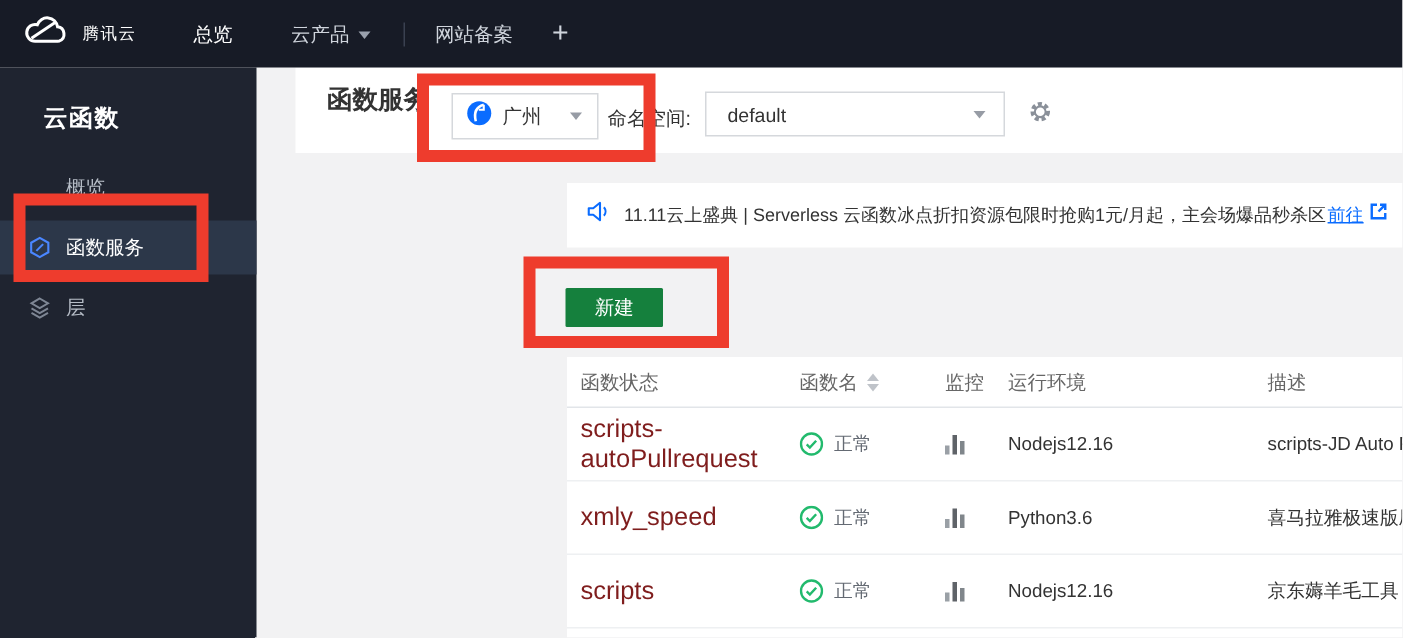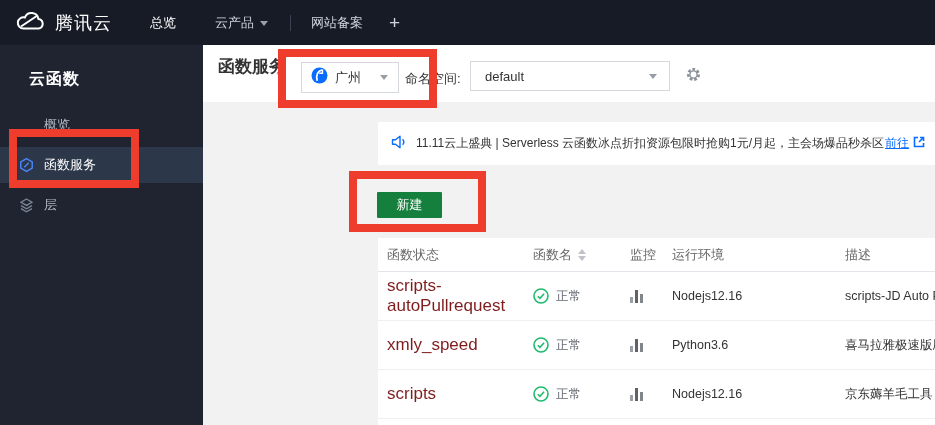--- a/index.html
+++ b/index.html
@@ -9,29 +9,29 @@
     font-family:"Liberation Sans","DejaVu Sans",sans-serif;
     background:#f2f2f3;
     color:#333;
   }
   
   .topnav {
     position:absolute; left:0; top:0; width:935px; height:45px;
     background:#171b26; display:flex; align-items:center; z-index:5;
   }
   .brand { display:flex; align-items:center; margin-left:14px; cursor:pointer; }
-  .brand-name { color:#fff; font-size:18px; font-weight:500; margin-left:9px; letter-spacing:1px; }
+  .brand-name { color:#fff; font-size:11px; font-weight:500; margin-left:9px; letter-spacing:1px; }
   .nav-item { color:#cfd4dc; font-size:13px; cursor:pointer; display:flex; align-items:center; }
   .nav-overview { margin-left:38px; color:#fff; }
   .nav-products { margin-left:39px; }
   .caret { width:0; height:0; border-left:4px solid transparent; border-right:4px solid transparent; border-top:5px solid #9aa1ad; margin-left:6px; margin-top:2px; }
   .nav-divider { width:1px; height:16px; background:#3a4150; margin:0 20px 0 22px; }
   .nav-plus { margin-left:26px; font-size:19px; color:#cfd4dc; }
   
-  .sidebar { position:absolute; left:0; top:45px; width:203px; height:380px; background:#1f2430; z-index:4; }
+  .sidebar { position:absolute; left:0; top:45px; width:171px; height:380px; background:#1f2430; z-index:4; }
   .sb-title { color:#fff; font-size:16px; font-weight:bold; padding:24px 0 0 29px; letter-spacing:1px; }
   .sb-list { margin-top:17px; }
   .sb-item { height:36px; display:flex; align-items:center; padding-left:19px; cursor:pointer; color:#b6bdc7; font-size:13px; }
   .sb-item + .sb-item { margin-top:4px; }
   .sb-item.selected { background:#2c3749; color:#fff; }
   .sb-ico { width:15px; height:15px; margin-right:10px; display:flex; align-items:center; justify-content:center; }
   .grid-ico { display:grid; grid-template-columns:6px 6px; grid-template-rows:6px 6px; gap:2px; }
   .grid-ico span { background:#7e8694; border-radius:1px; }
   
   .pagehead { position:absolute; left:197px; top:45px; width:738px; height:57px; background:#fff; z-index:3; }

